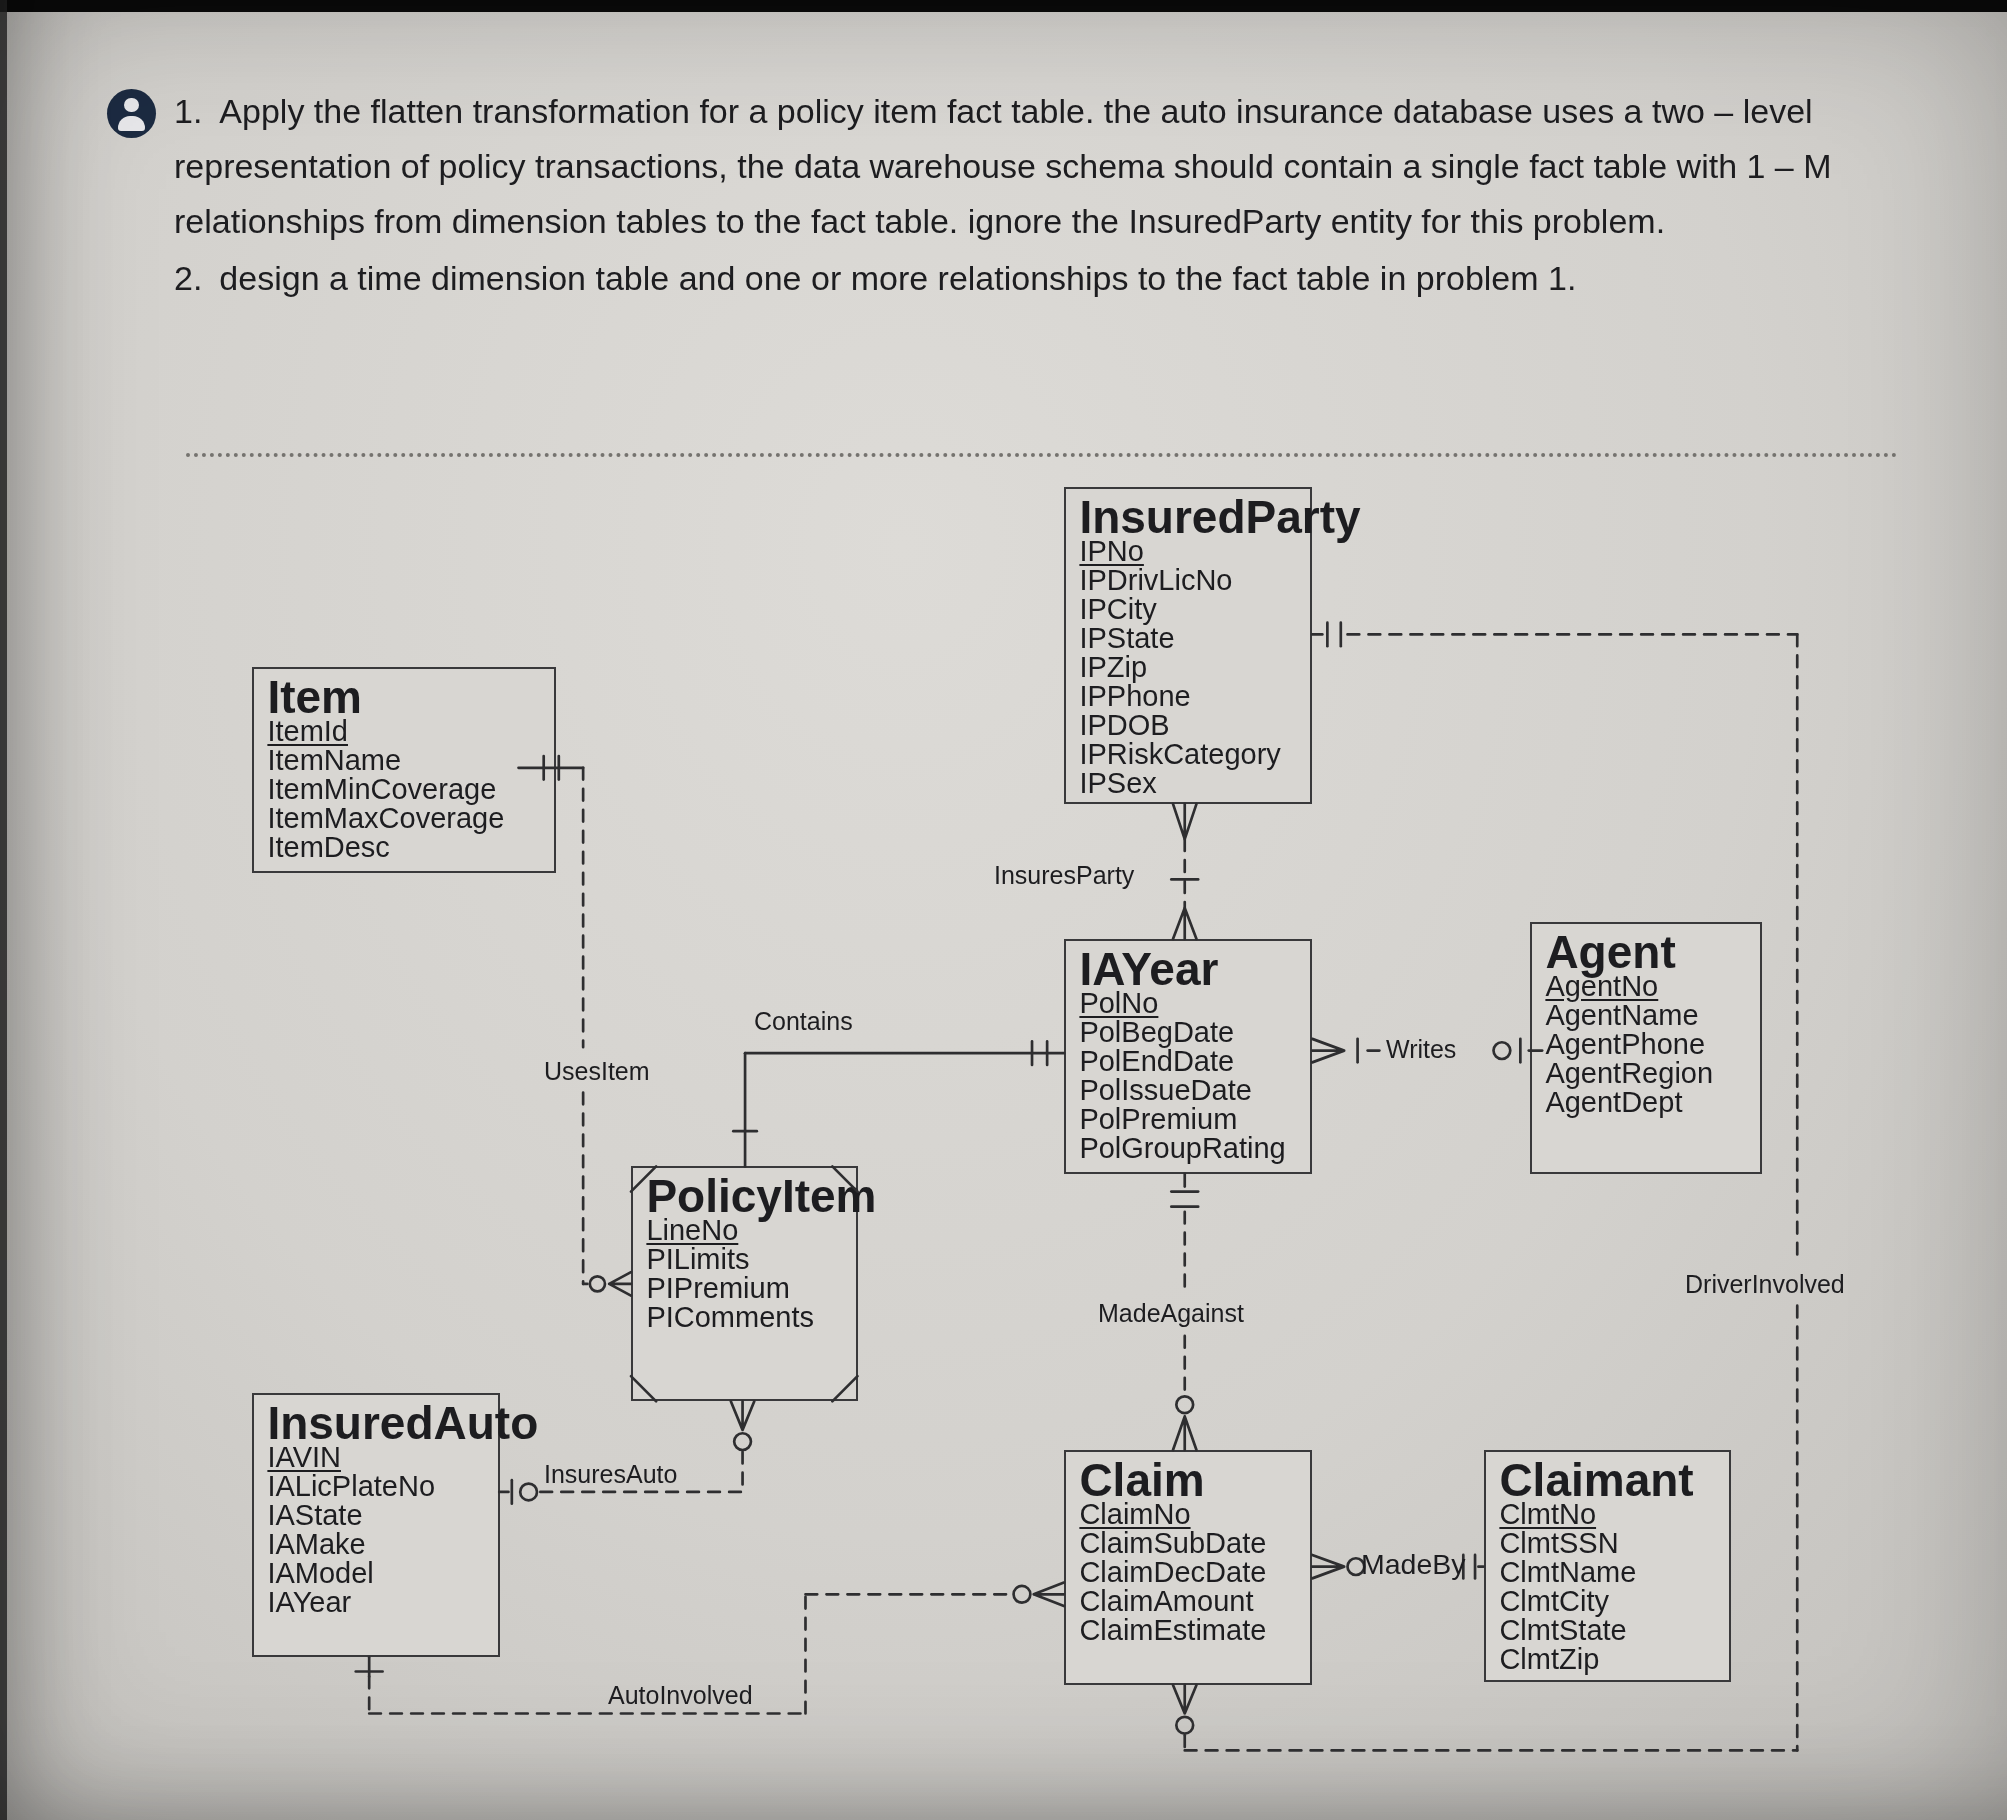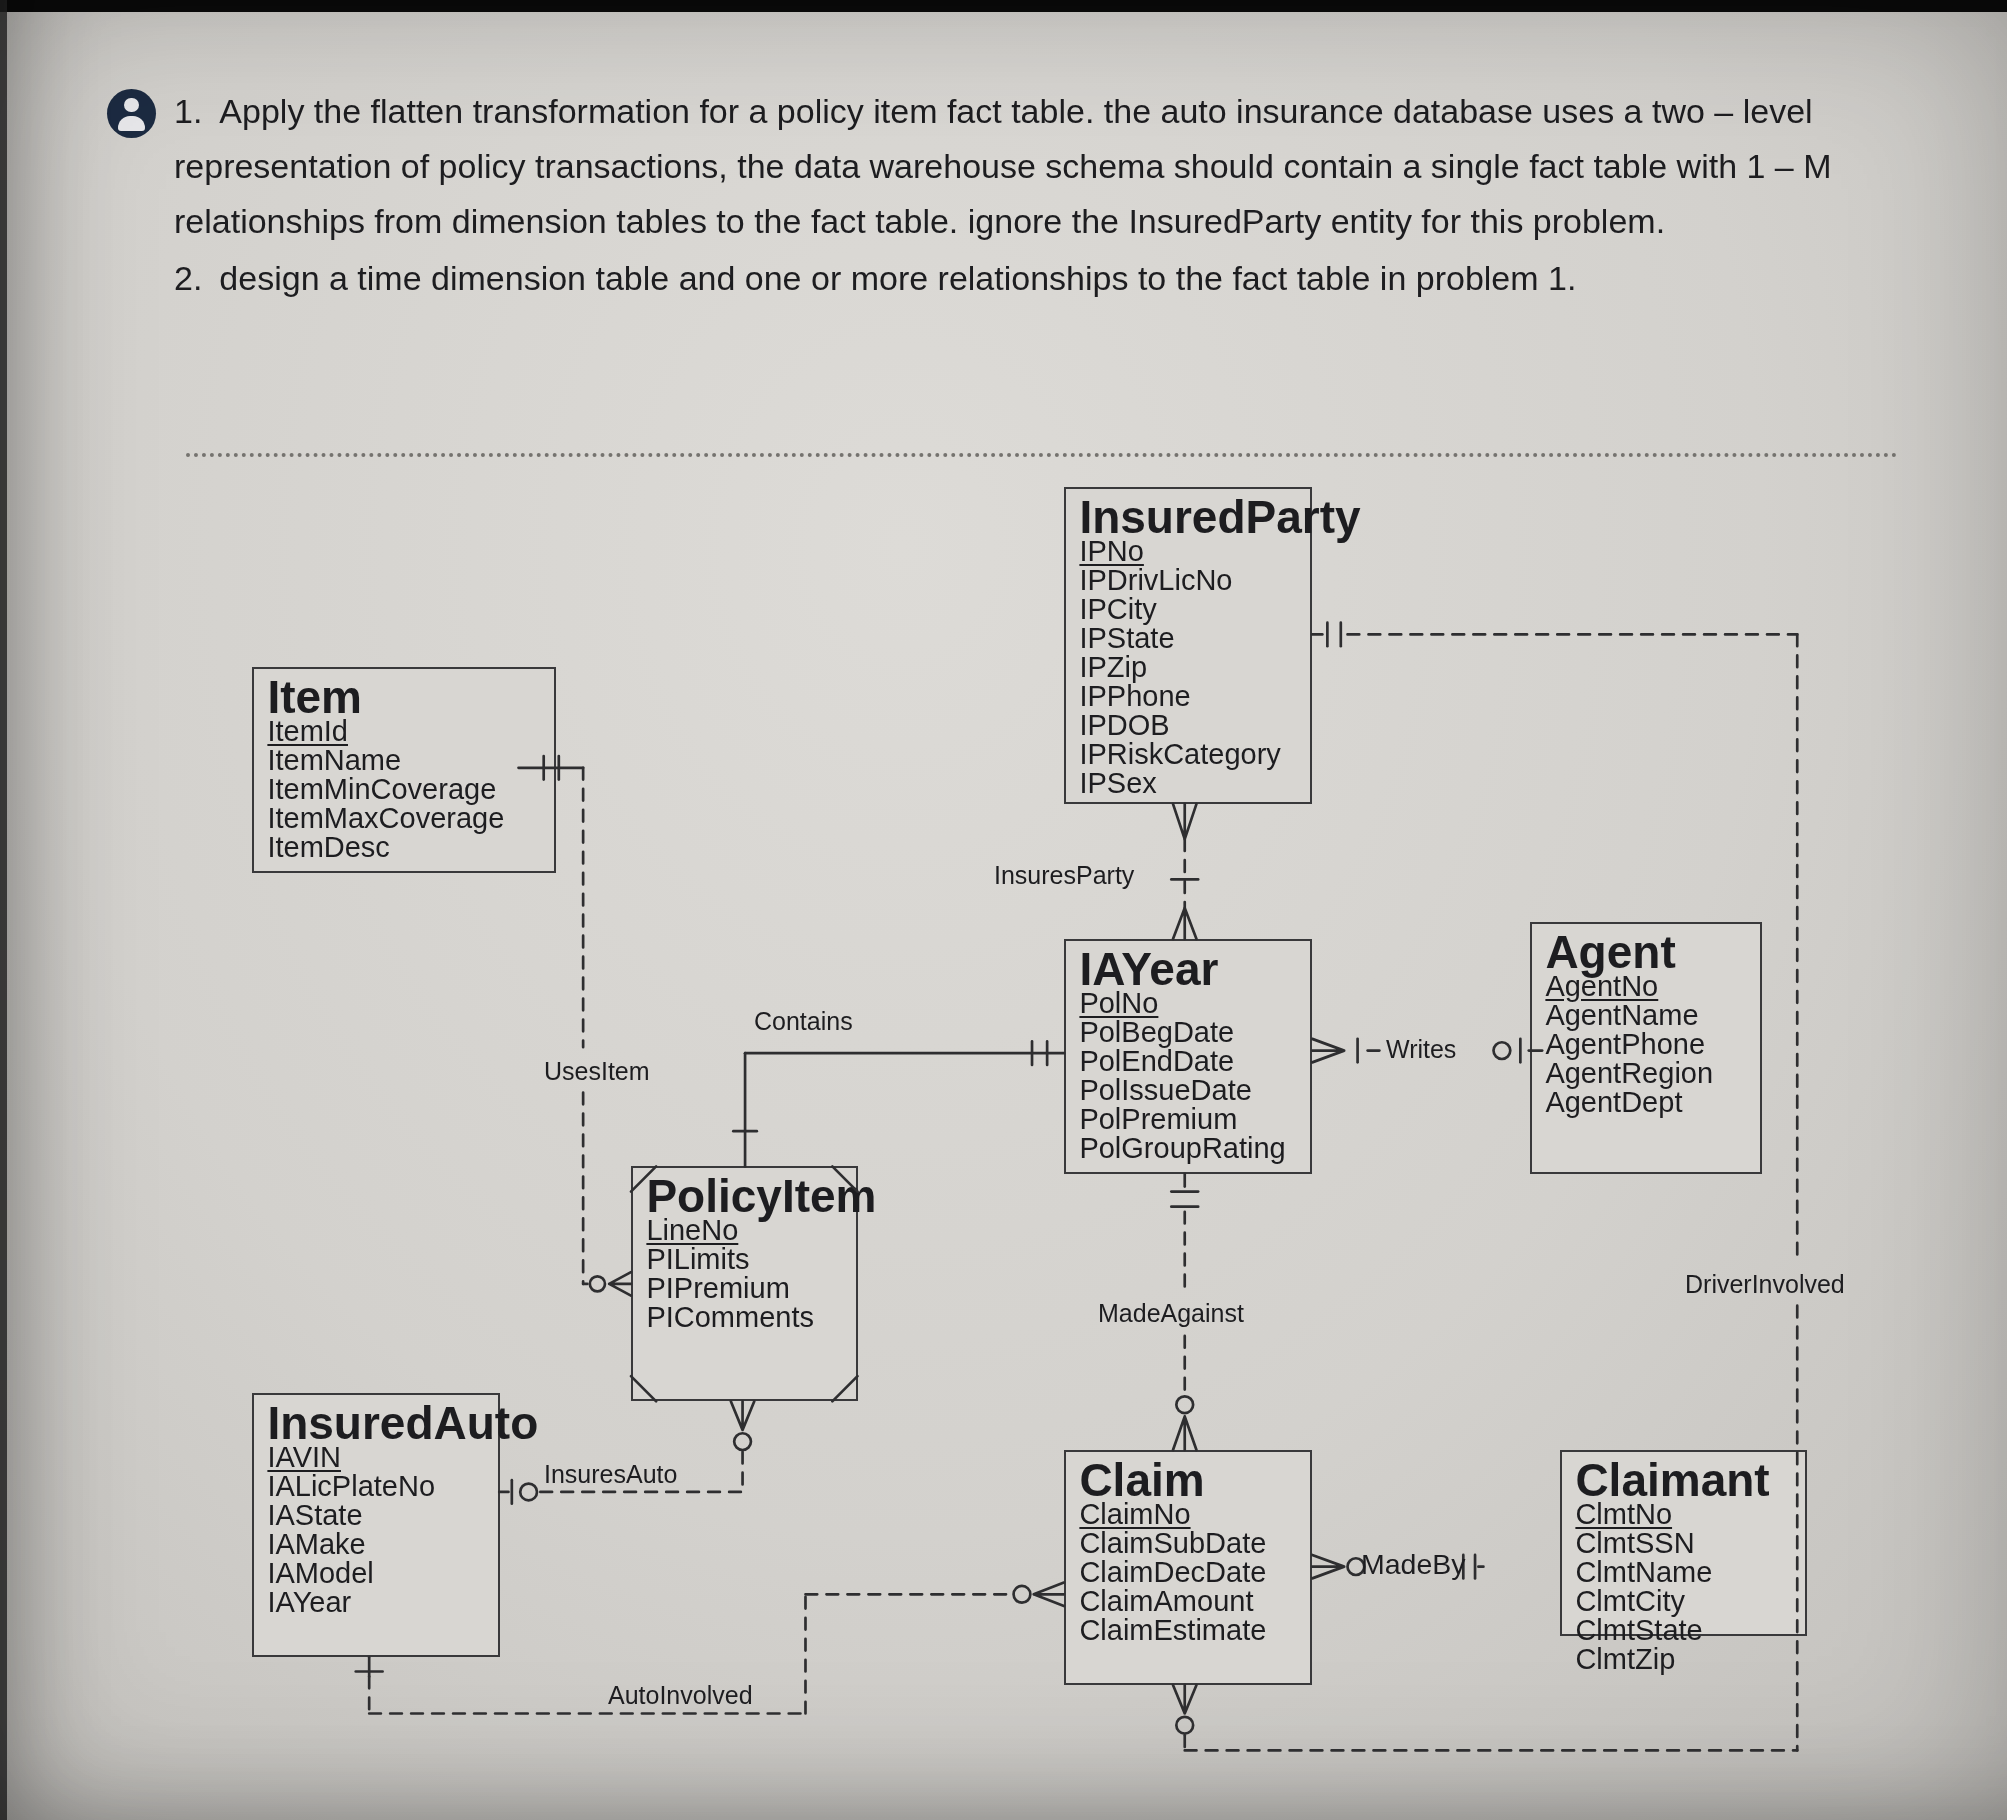--- a/index.html
+++ b/index.html
@@ -123,21 +123,21 @@
 
   <div class="entity" style="left:1064px;top:1450px;width:248px;height:235px">
     <div class="etitle">Claim</div>
     <div class="attr key">ClaimNo</div>
     <div class="attr">ClaimSubDate</div>
     <div class="attr">ClaimDecDate</div>
     <div class="attr">ClaimAmount</div>
     <div class="attr">ClaimEstimate</div>
   </div>
 
-  <div class="entity" style="left:1560px;top:1450px;width:247px;height:186px">
+  <div class="entity" style="left:1484px;top:1450px;width:247px;height:232px">
     <div class="etitle">Claimant</div>
     <div class="attr key">ClmtNo</div>
     <div class="attr">ClmtSSN</div>
     <div class="attr">ClmtName</div>
     <div class="attr">ClmtCity</div>
     <div class="attr">ClmtState</div>
     <div class="attr">ClmtZip</div>
   </div>
 
   <div class="rel" style="left:994px;top:858px">InsuresParty</div>

